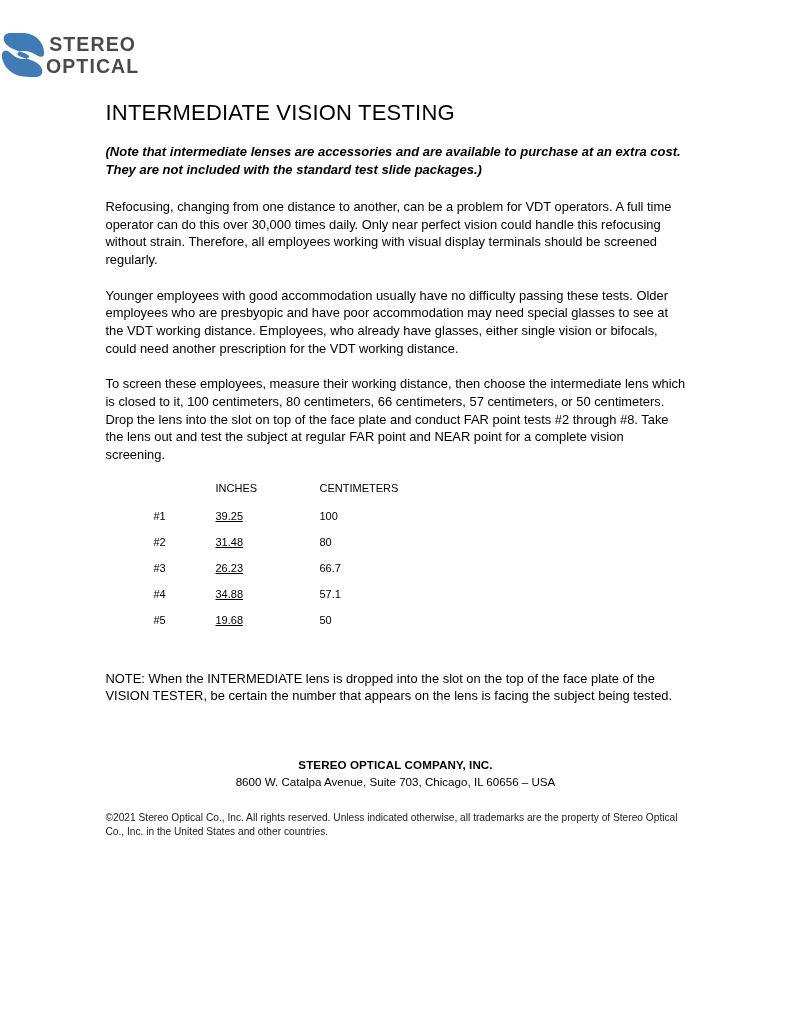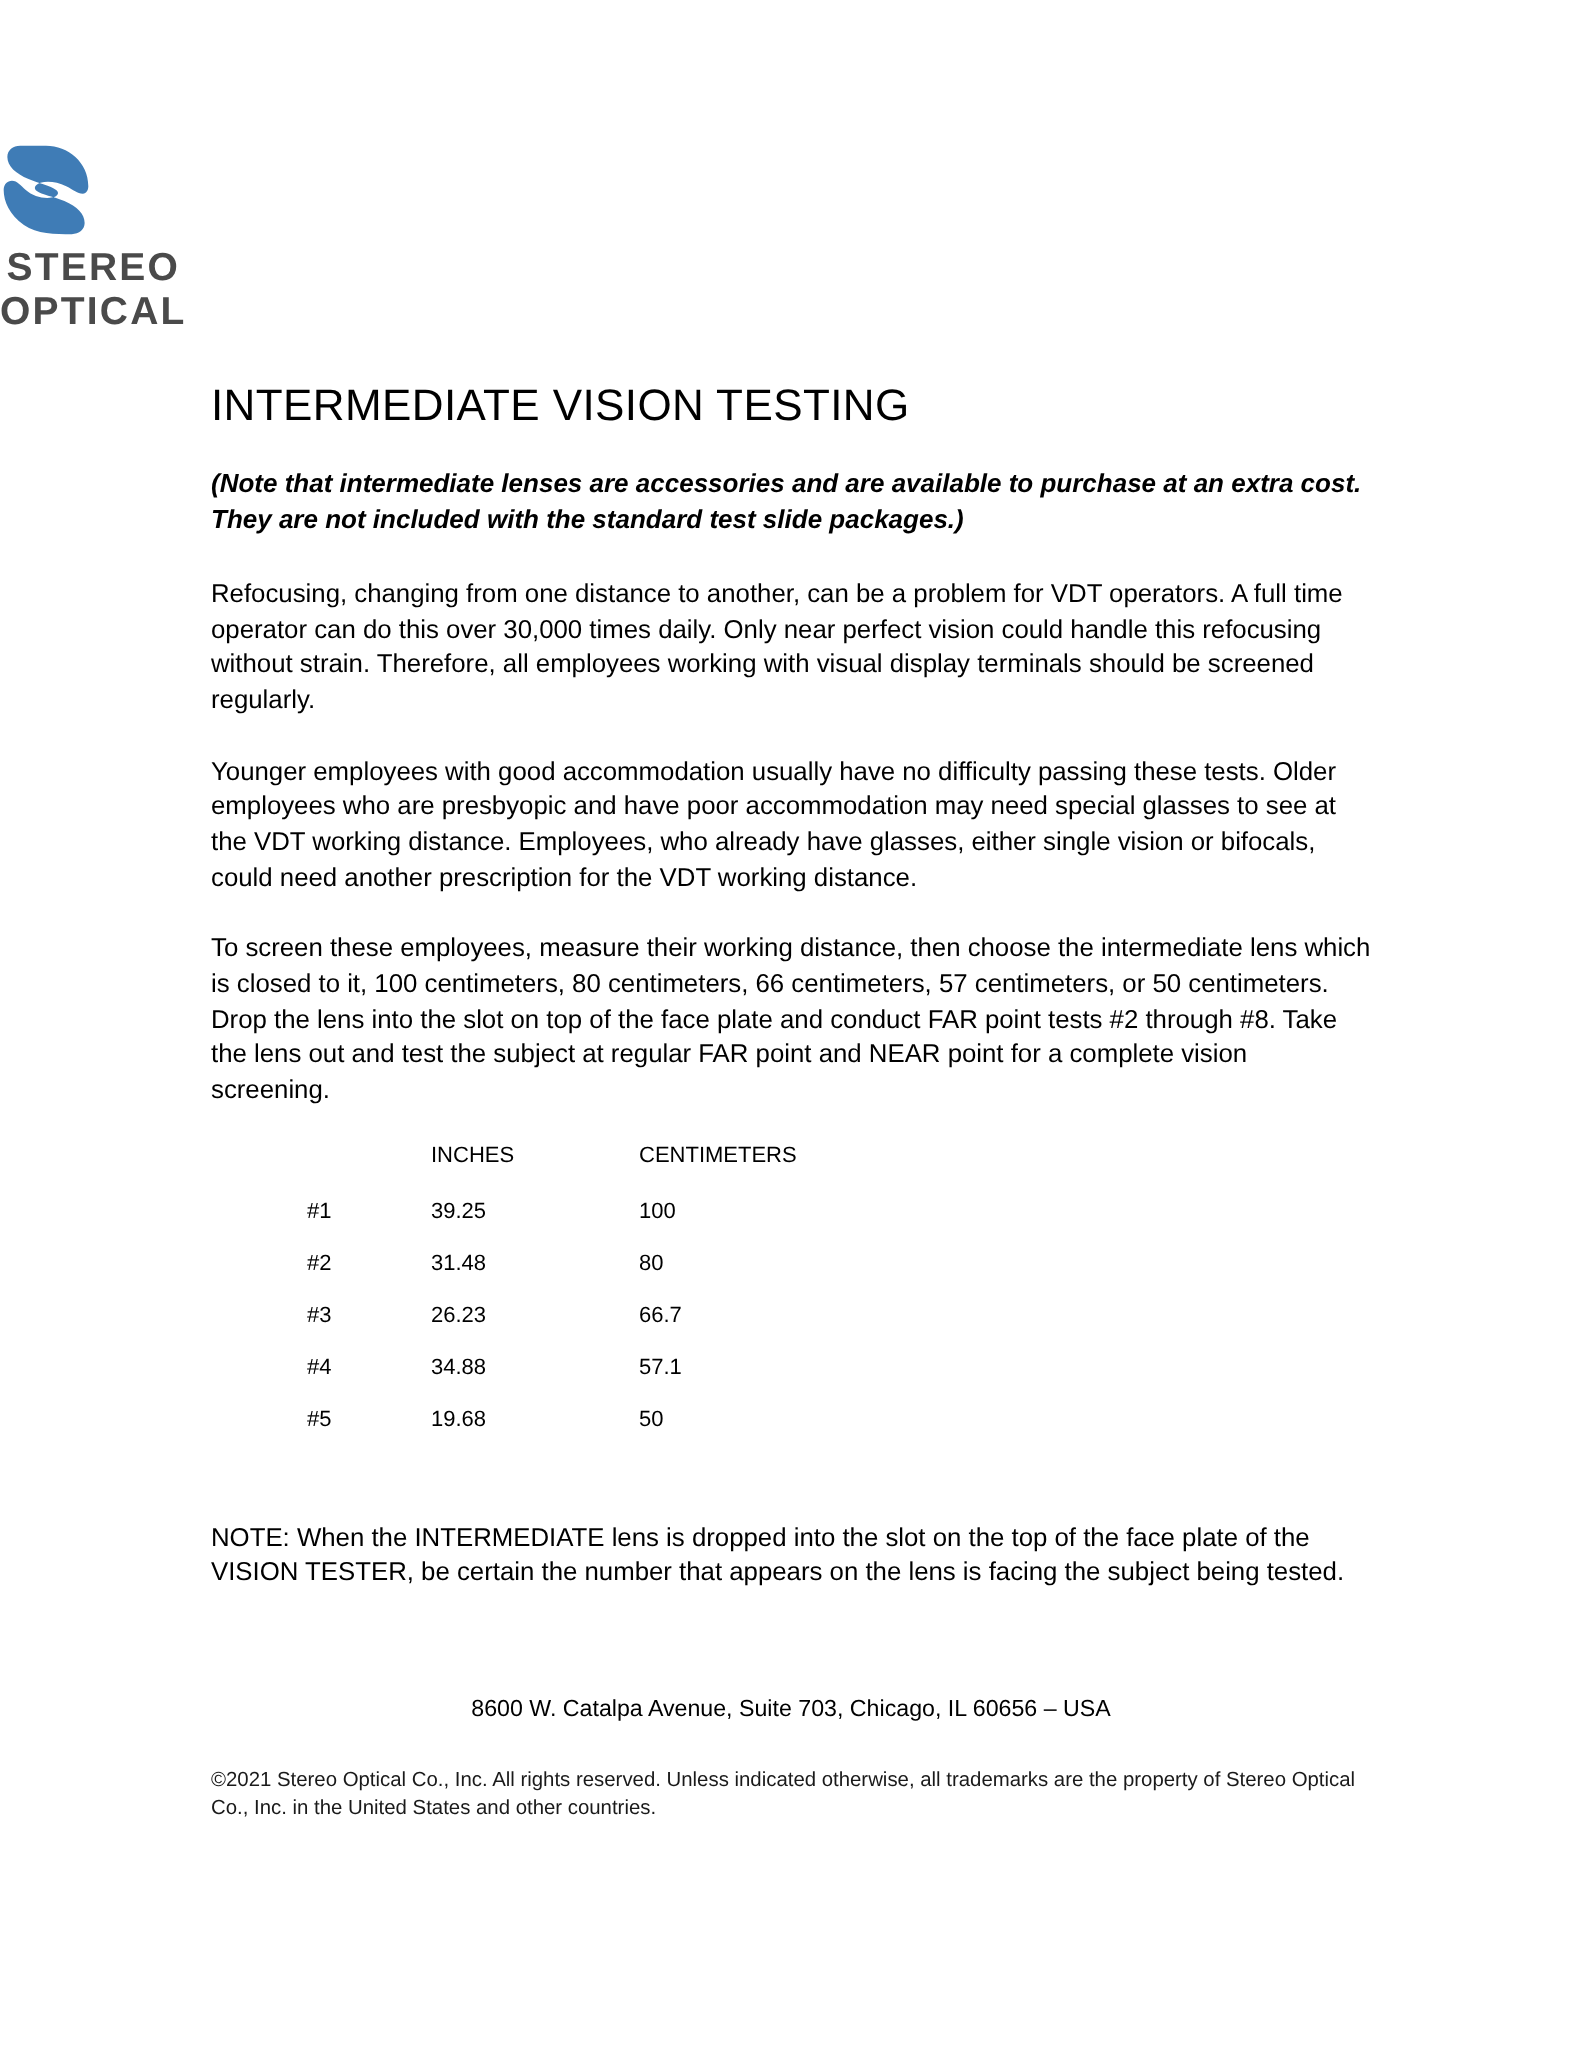--- a/index.html
+++ b/index.html
@@ -18,24 +18,23 @@
   .page {
     position: relative;
     width: 791px;
     height: 1024px;
     background: #ffffff;
     box-sizing: border-box;
   }
 
   
   .logo-block {
-    padding-top: 72px;
+    padding-top: 28px;
     display: flex;
-    flex-direction: column;
-    align-items: flex-start;
+    align-items: flex-end;
   }
   .logo-mark {
     width: 46px;
     height: 46px;
     display: block;
   }
   .logo-wordmark {
     margin-top: 6px;
     text-align: center;
     line-height: 1.12;
@@ -97,21 +96,21 @@
     padding: 0 0 10px 0;
   }
   table.lens-table td {
     padding: 6px 0 8px 0;
     vertical-align: top;
   }
   .col-id    { width: 62px; text-align: left; }
   .col-in    { width: 104px; text-align: left; }
   .col-cm    { width: 120px; text-align: left; }
   th.col-in  { padding-left: 0; }
-  td.col-in  { padding-left: 2px; }
+  td.col-in  { padding-left: 2px; text-decoration: underline; }
   th.col-cm  { padding-left: 0; }
   td.col-cm  { padding-left: 22px; }
 
   .note-after {
     font-size: 12.9px;
     line-height: 1.37;
     margin: 36px 0 0 0;
   }
 
   
@@ -208,18 +207,19 @@
           <td class="col-cm">50</td>
         </tr>
       </tbody>
     </table>
 
     <p class="note-after">NOTE: When the INTERMEDIATE lens is dropped into the slot on the top of the face plate of the VISION TESTER, be certain the number that appears on the lens is facing the subject being tested.</p>
 
   </div>
 
   <div class="footer">
+    <div class="footer-company">STEREO OPTICAL COMPANY, INC.</div>
     <div class="footer-line">8600 W. Catalpa Avenue, Suite 703, Chicago, IL 60656 – USA</div>
   </div>
 
   <div class="copyright">©2021  Stereo Optical Co., Inc. All rights reserved. Unless indicated otherwise, all trademarks are the property of Stereo Optical Co., Inc. in the United States and other countries.</div>
 
 </div>
 
 </body></html>

